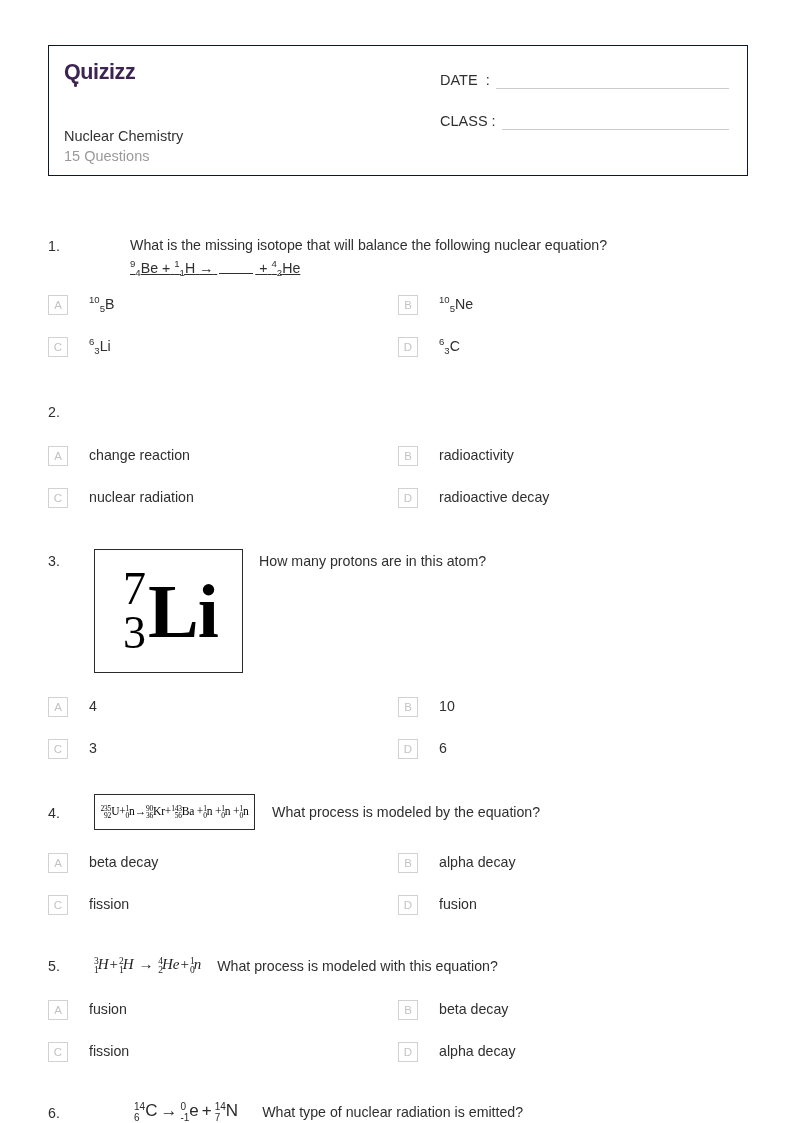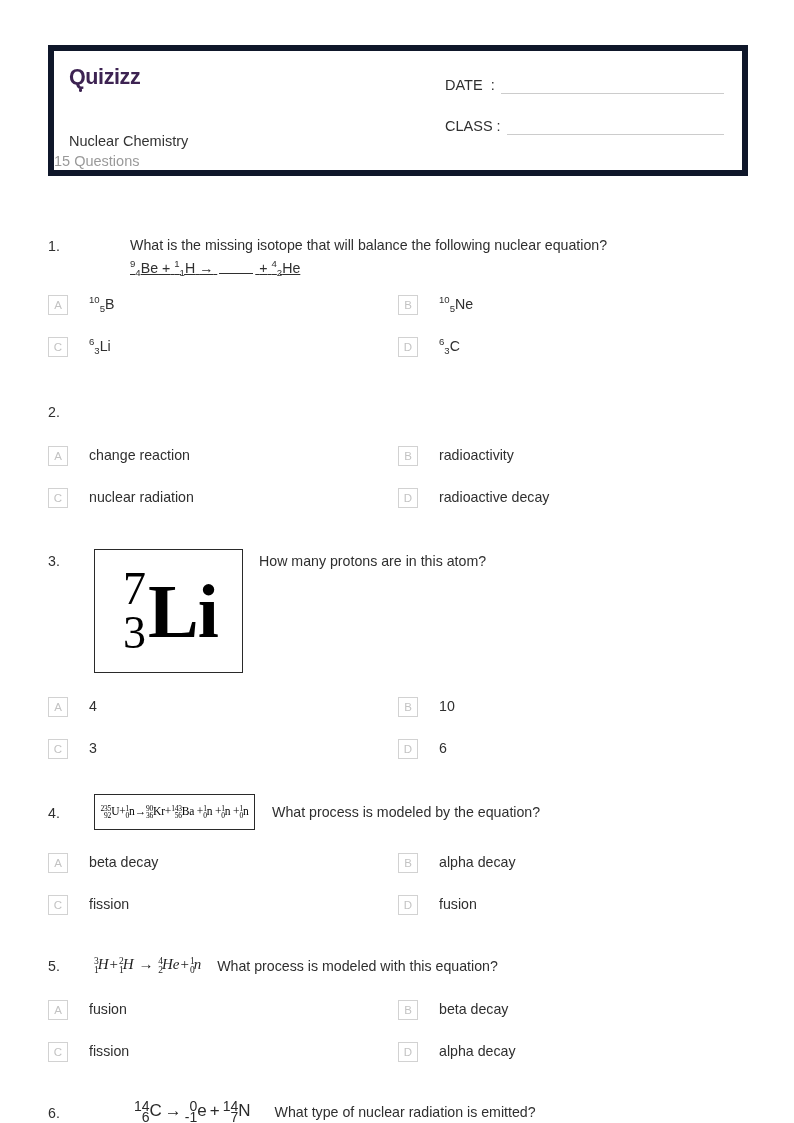--- a/index.html
+++ b/index.html
@@ -19,21 +19,21 @@
     width: 794px;
     height: 1123px;
     box-sizing: border-box;
     padding: 45px 46px 0 48px;
     position: relative;
     overflow: hidden;
   }
 
   
   .header-card {
-    border: 6px solid #0f172a;
+    border: 1px solid #0f172a;
     height: 131px;
     box-sizing: border-box;
     display: flex;
     position: relative;
     padding: 0;
   }
   .header-left {
     width: 372px;
     box-sizing: border-box;
     padding: 16px 0 0 15px;
@@ -60,21 +60,21 @@
   .quiz-title {
     position: absolute;
     left: 15px;
     top: 81px;
     font-size: 14.5px;
     color: #333333;
     line-height: 1.3;
   }
   .quiz-count {
     position: absolute;
-    left: 0;
+    left: 15px;
     top: 101px;
     font-size: 14.5px;
     color: #9a9a9a;
     line-height: 1.3;
   }
   .header-right {
     flex: 1;
     box-sizing: border-box;
     padding: 21px 18px 0 19px;
   }
@@ -236,22 +236,21 @@
   .sans-eq {
     font-family: "Liberation Sans", sans-serif;
     font-size: 17px;
     color: #2a2a2a;
     white-space: nowrap;
     line-height: 1.05;
   }
   .sans-eq .f {
     display: inline-block;
     vertical-align: middle;
-    text-align: right;
-    font-size: 14px;
+    font-size: 10px;
     line-height: 11px;
     margin-right: 0px;
   }
   .sans-eq .f i { display: block; font-style: normal; }
   .sans-eq .op { padding: 0 3px; }
 
   
   .options {
     display: flex;
     flex-wrap: wrap;

